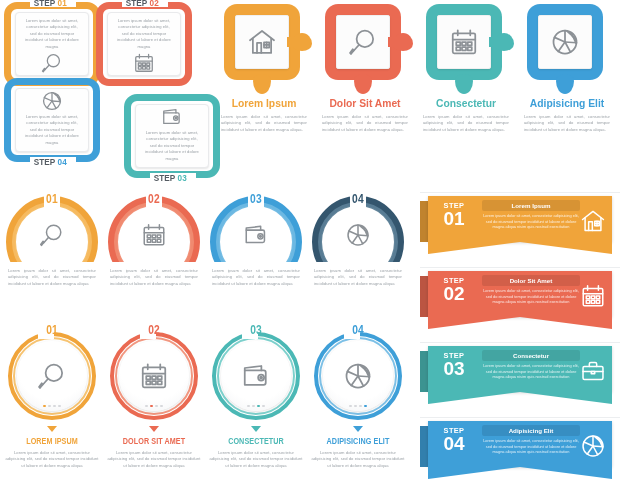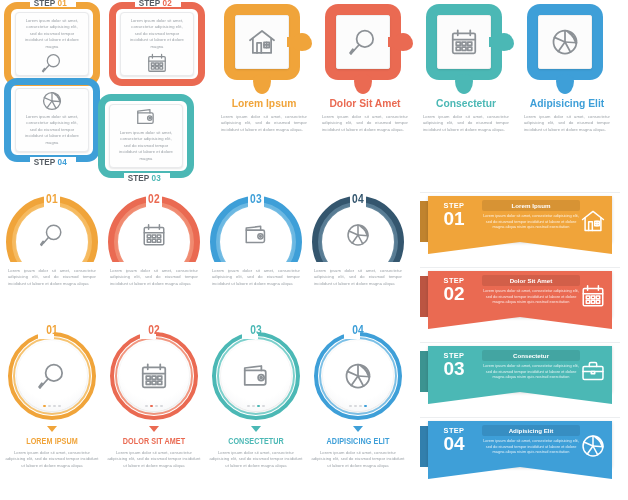--- a/index.html
+++ b/index.html
@@ -118,21 +118,21 @@
           <div class="tx body-txt c">Lorem ipsum dolor sit amet, consectetur adipisicing elit, sed do eiusmod tempor incididunt ut labore et dolore magna</div>
           <div class="ic">
             <svg width="22" height="22" viewBox="0 0 24 24">
               <circle class="s" cx="13.5" cy="9.5" r="6.6"></circle>
               <path class="s" d="M8.7 14.4 4.2 19.4"></path>
               <path class="s" d="M4.6 18.6 2.4 21.6 1.6 20.8 3.8 17.8Z"></path>
             </svg>
           </div>
         </div>
       </div>
-      <div class="frame" style="--c:#EA6A52;left:105px;top:0px">
+      <div class="frame" style="--c:#EA6A52;left:92px;top:0px">
         <div class="bracket"></div>
         <div class="notch" style="left:26px;top:-4px;width:46px;"></div>
         <div class="lbl" style="left:27px;top:-5px;"><span class="w">STEP</span> <span class="n">02</span></div>
         <div class="card">
           <div class="tx body-txt c">Lorem ipsum dolor sit amet, consectetur adipisicing elit, sed do eiusmod tempor incididunt ut labore et dolore magna</div>
           <div class="ic">
             <svg width="22" height="22" viewBox="0 0 24 24">
               <rect class="s" x="3" y="5" width="18" height="16" rx="1.2"></rect>
               <path class="s" d="M3 10h18"></path>
               <path class="s" d="M7 2.6v4M17 2.6v4"></path>
@@ -158,21 +158,21 @@
               <path class="s" d="M12 12 3.6 8.3"></path>
               <path class="s" d="M12 12 6.6 19.6"></path>
               <path class="s" d="M12 12 16.4 20.1"></path>
               <path class="s" d="M12 12 21.2 12.6"></path>
               <path class="s" d="M13.6 3.3 20.6 9.4M15.2 3.9 20.9 11.2M17.4 5.3 20.8 13"></path>
             </svg>
           </div>
           <div class="tx body-txt c" style="padding:0 7px 5px">Lorem ipsum dolor sit amet, consectetur adipisicing elit, sed do eiusmod tempor incididunt ut labore et dolore magna</div>
         </div>
       </div>
-      <div class="frame b" style="--c:#4BB8B5;left:94px;top:92px">
+      <div class="frame b" style="--c:#4BB8B5;left:120px;top:92px">
         <div class="bracket"></div>
         <div class="notch" style="left:26px;bottom:-4px;width:46px;"></div>
         <div class="lbl" style="left:27px;bottom:-5px;"><span class="w">STEP</span> <span class="n">03</span></div>
         <div class="card b">
           <div class="ic">
             <svg width="22" height="22" viewBox="0 0 24 24">
               <path class="s" d="M3 7.5h15.2a1.6 1.6 0 0 1 1.6 1.6v8.3a1.6 1.6 0 0 1-1.6 1.6H3Z"></path>
               <path class="s" d="M3 7.5V5.6L16.3 4v3.5"></path>
               <circle class="s" cx="16.1" cy="13.2" r="2.4"></circle>
               <circle class="s" cx="16.1" cy="13.2" r=".8"></circle>

